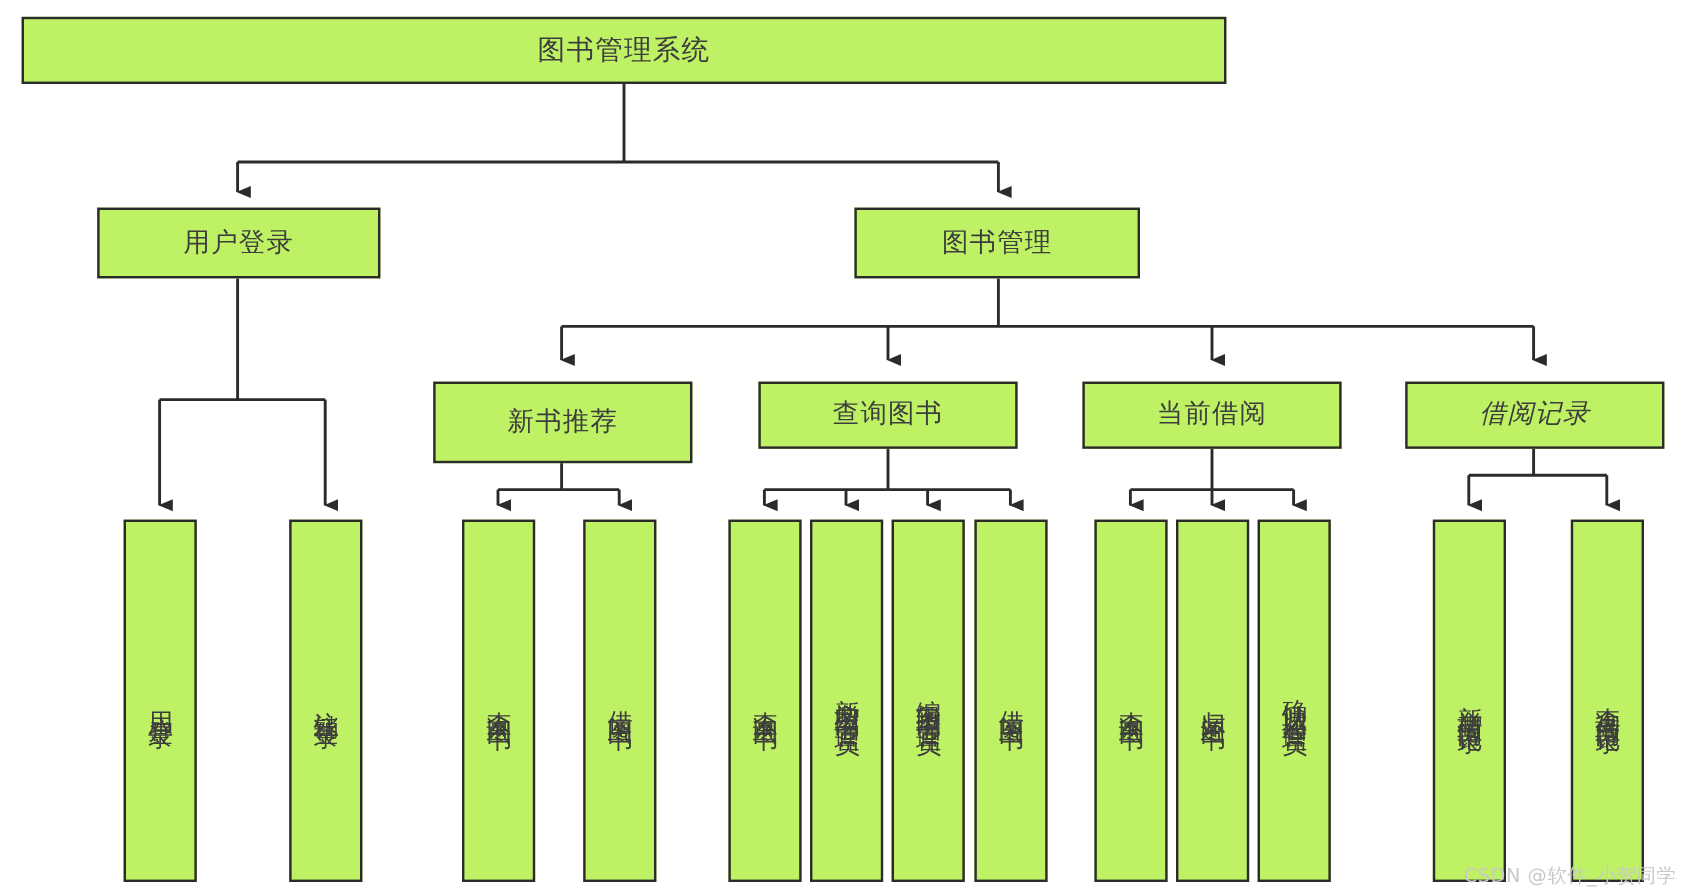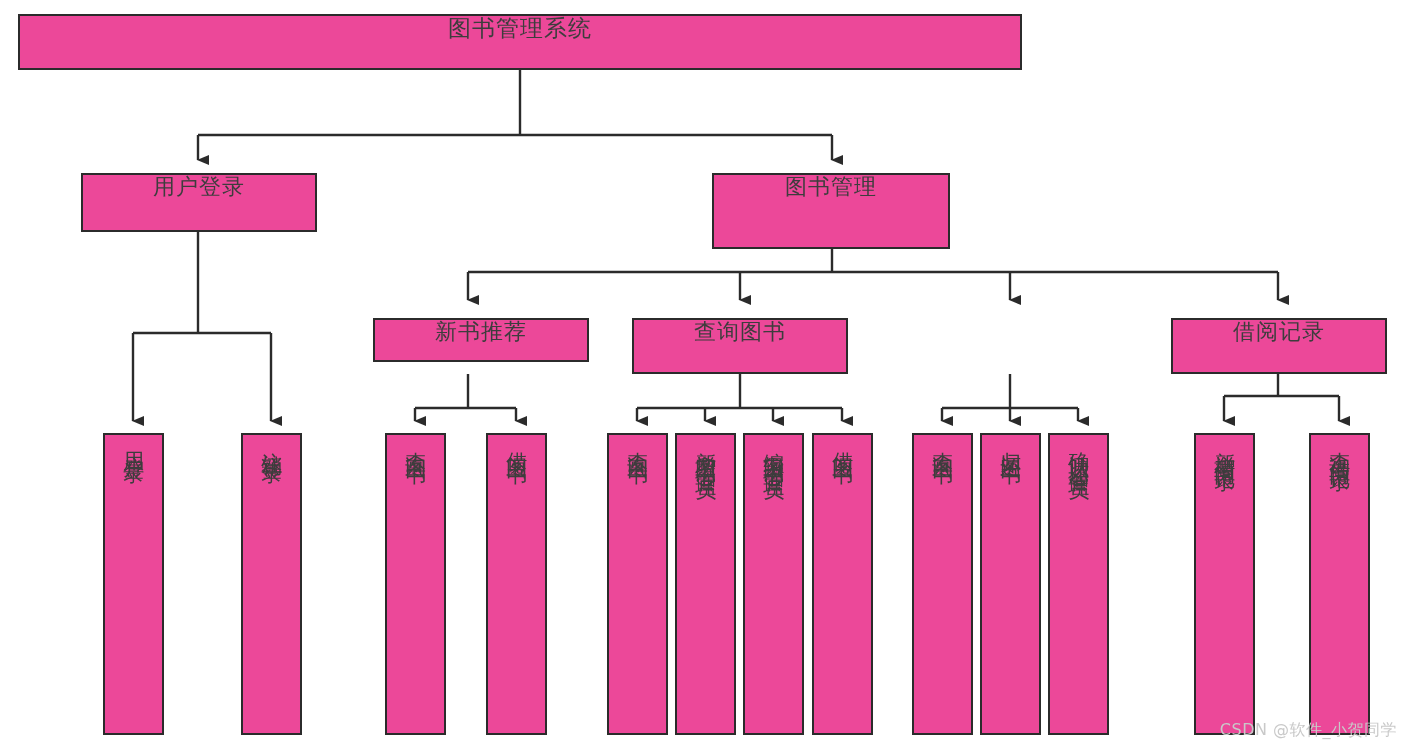--- a/index.html
+++ b/index.html
@@ -22,24 +22,24 @@
     position: absolute;
     left: 0;
     top: 0;
     width: 1405px;
     height: 747px;
     pointer-events: none;
   }
   .node {
     position: absolute;
     box-sizing: border-box;
-    background: #ec4899;
+    background: #bef264;
     border: 2px solid #2b2b2b;
     display: flex;
-    align-items: flex-start;
+    align-items: center;
     justify-content: center;
     z-index: 3;
   }
   .node .lbl {
     color: #3d3d3d;
     font-size: 22px;
     line-height: 1.08;
     letter-spacing: 1px;
     white-space: nowrap;
     text-align: center;
@@ -119,34 +119,37 @@
   </svg>
 
   <div class="node root" style="left:18px; top:14px; width:1004px; height:56px;">
     <span class="lbl">图书管理系统</span>
   </div>
 
   <div class="node" style="left:81px; top:173px; width:236px; height:59px;">
     <span class="lbl">用户登录</span>
   </div>
 
-  <div class="node" style="left:712px; top:173px; width:238px; height:76px;">
+  <div class="node" style="left:712px; top:173px; width:238px; height:59px;">
     <span class="lbl">图书管理</span>
   </div>
 
-  <div class="node" style="left:361px; top:318px; width:216px; height:44px;margin-left:12px;">
+  <div class="node" style="left:361px; top:318px; width:216px; height:68px;">
     <span class="lbl">新书推荐</span>
   </div>
 
   <div class="node" style="left:632px; top:318px; width:216px; height:56px;">
     <span class="lbl">查询图书</span>
   </div>
 
-
-  <div class="node" style="left:1171px; top:318px; width:216px; height:56px;">
+  <div class="node" style="left:902px; top:318px; width:216px; height:56px;">
+    <span class="lbl">当前借阅</span>
+  </div>
+
+  <div class="node" style="left:1171px; top:318px; width:216px; height:56px;font-style:italic;">
     <span class="lbl">借阅记录</span>
   </div>
 
   <div class="node vertical" style="left:103px; top:433px; width:61px; height:302px;">
     <span class="lbl">用户登录</span>
   </div>
 
   <div class="node vertical" style="left:241px; top:433px; width:61px; height:302px;">
     <span class="lbl">注销登录</span>
   </div>

